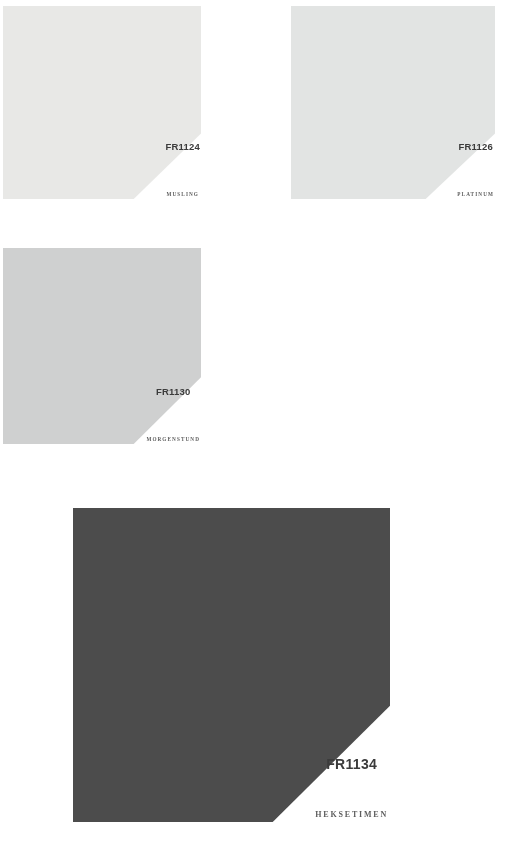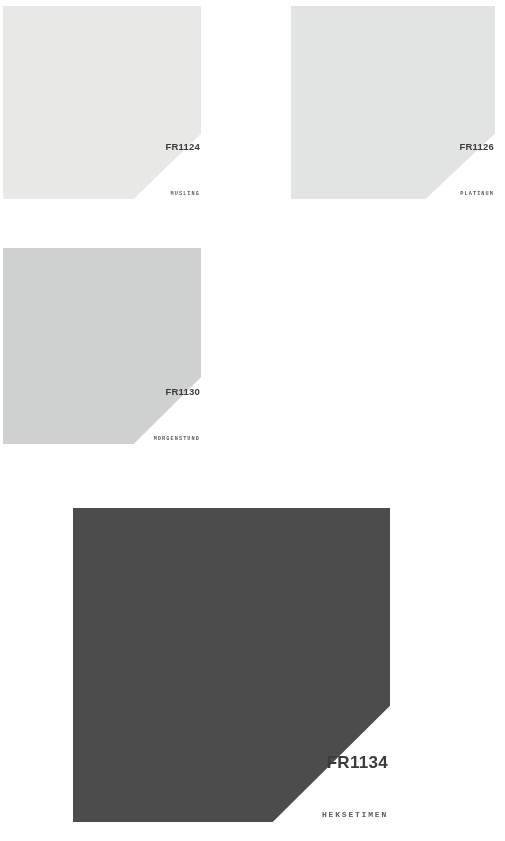--- a/index.html
+++ b/index.html
@@ -36,36 +36,36 @@
     top: 0;
     width: 100%;
     height: 100%;
   }
 
   
   .swatch .label {
     position: absolute;
     right: 0;
     bottom: 0;
-    text-align: right;
+    text-align: center;
     line-height: 1;
     white-space: nowrap;
   }
 
   .swatch .code {
     display: block;
     font-family: "Liberation Sans", sans-serif;
     font-weight: bold;
     color: #3b3b3b;
     letter-spacing: 0.2px;
   }
 
   .swatch .name {
     display: block;
-    font-family: Liberation Mono, monospace;
+    font-family: Liberation Serif, serif;
     font-weight: bold;
     color: #5d5d5d;
     text-transform: uppercase;
     margin-top: 40px;
   }
 
   
   .swatch.small .code {
     font-size: 9.5px;
     margin-bottom: 3px;
@@ -74,21 +74,21 @@
     font-size: 5.2px;
     letter-spacing: 1.1px;
   }
   .swatch.small .label {
     right: 1px;
     bottom: 2px;
   }
 
   
   .swatch.large .code {
-    font-size: 17px;
+    font-size: 14px;
     margin-bottom: 5px;
     letter-spacing: 0.3px;
   }
   .swatch.large .name {
     font-size: 8px;
     letter-spacing: 1.8px;
   }
   .swatch.large .label {
     right: 2px;
     bottom: 3px;

